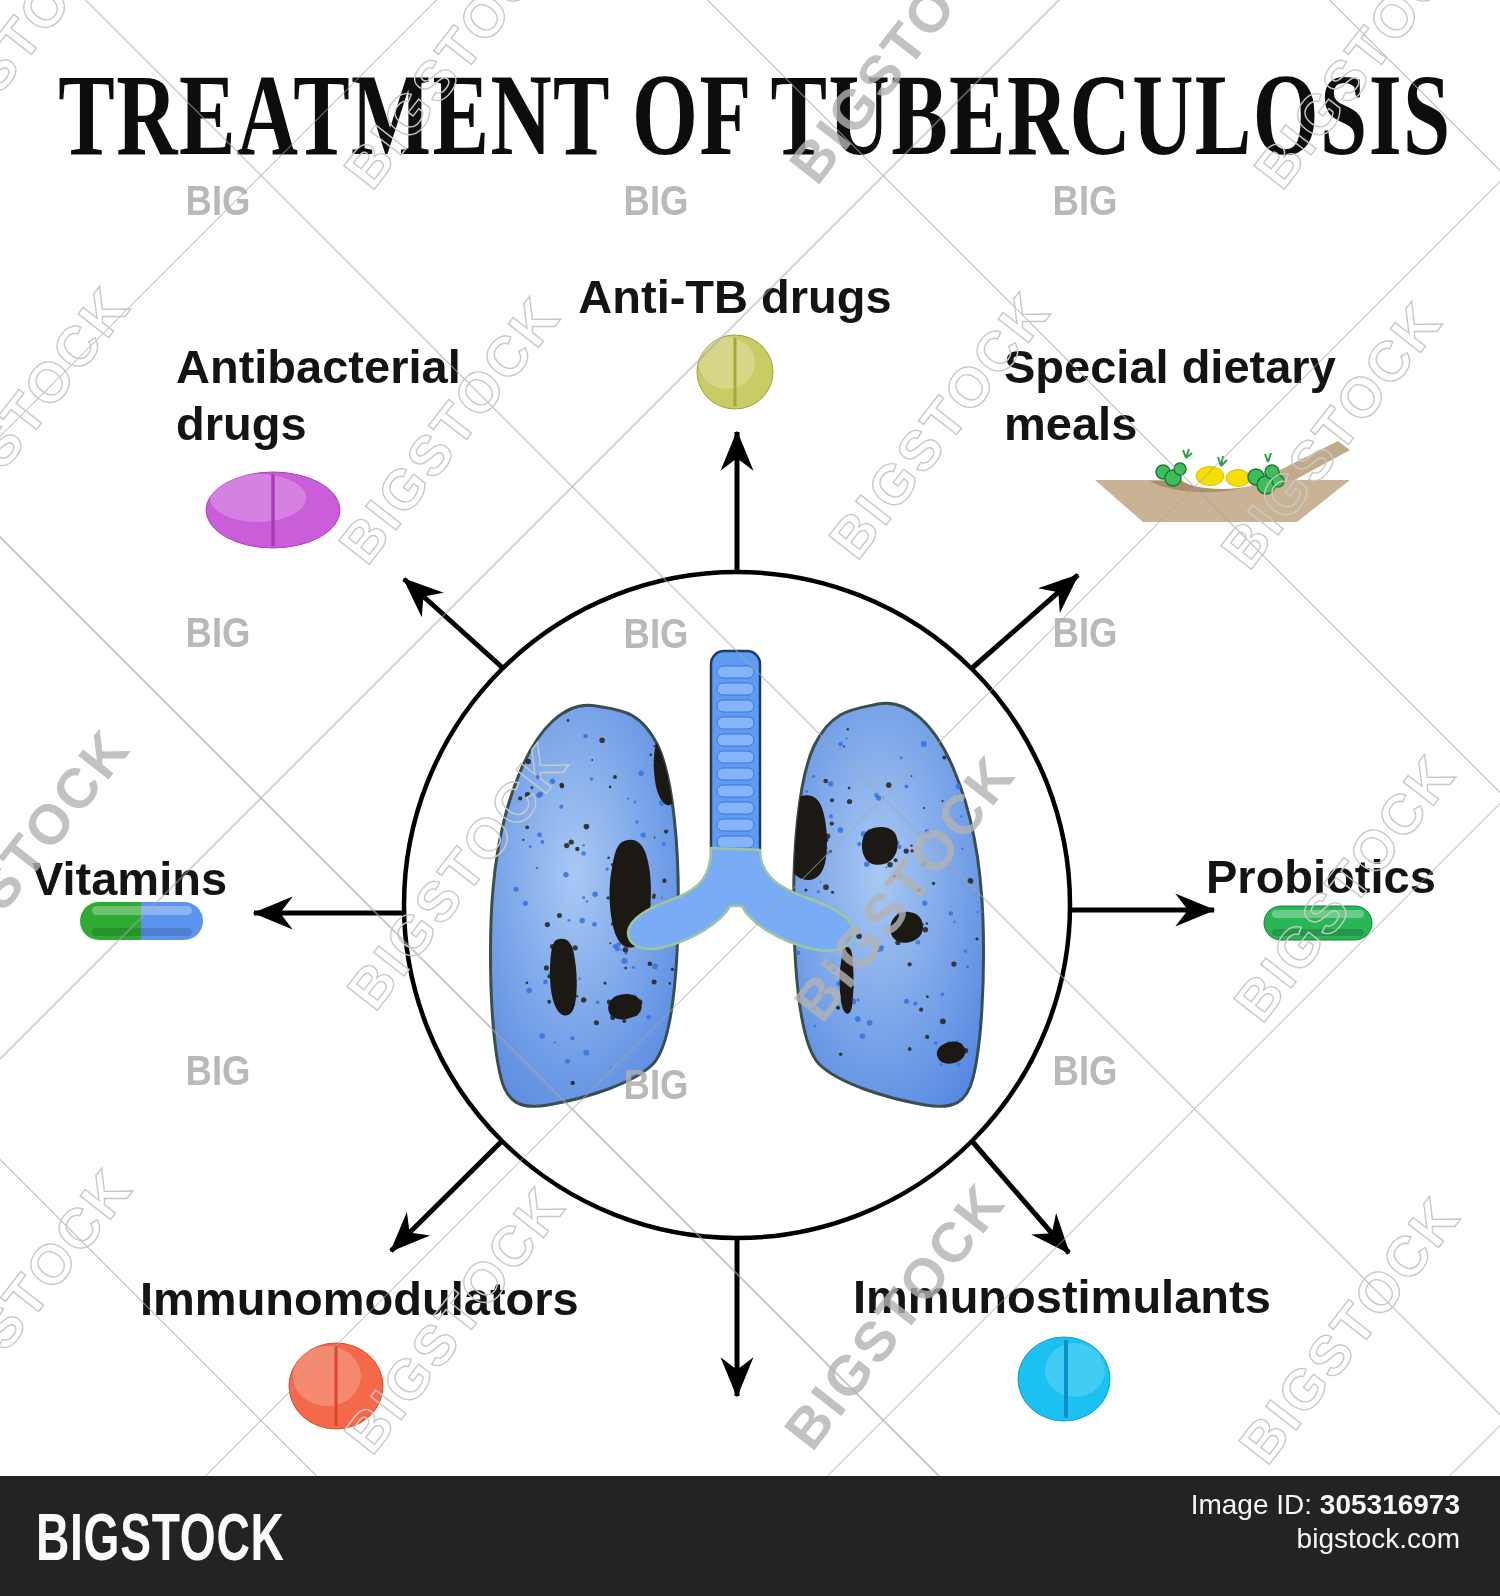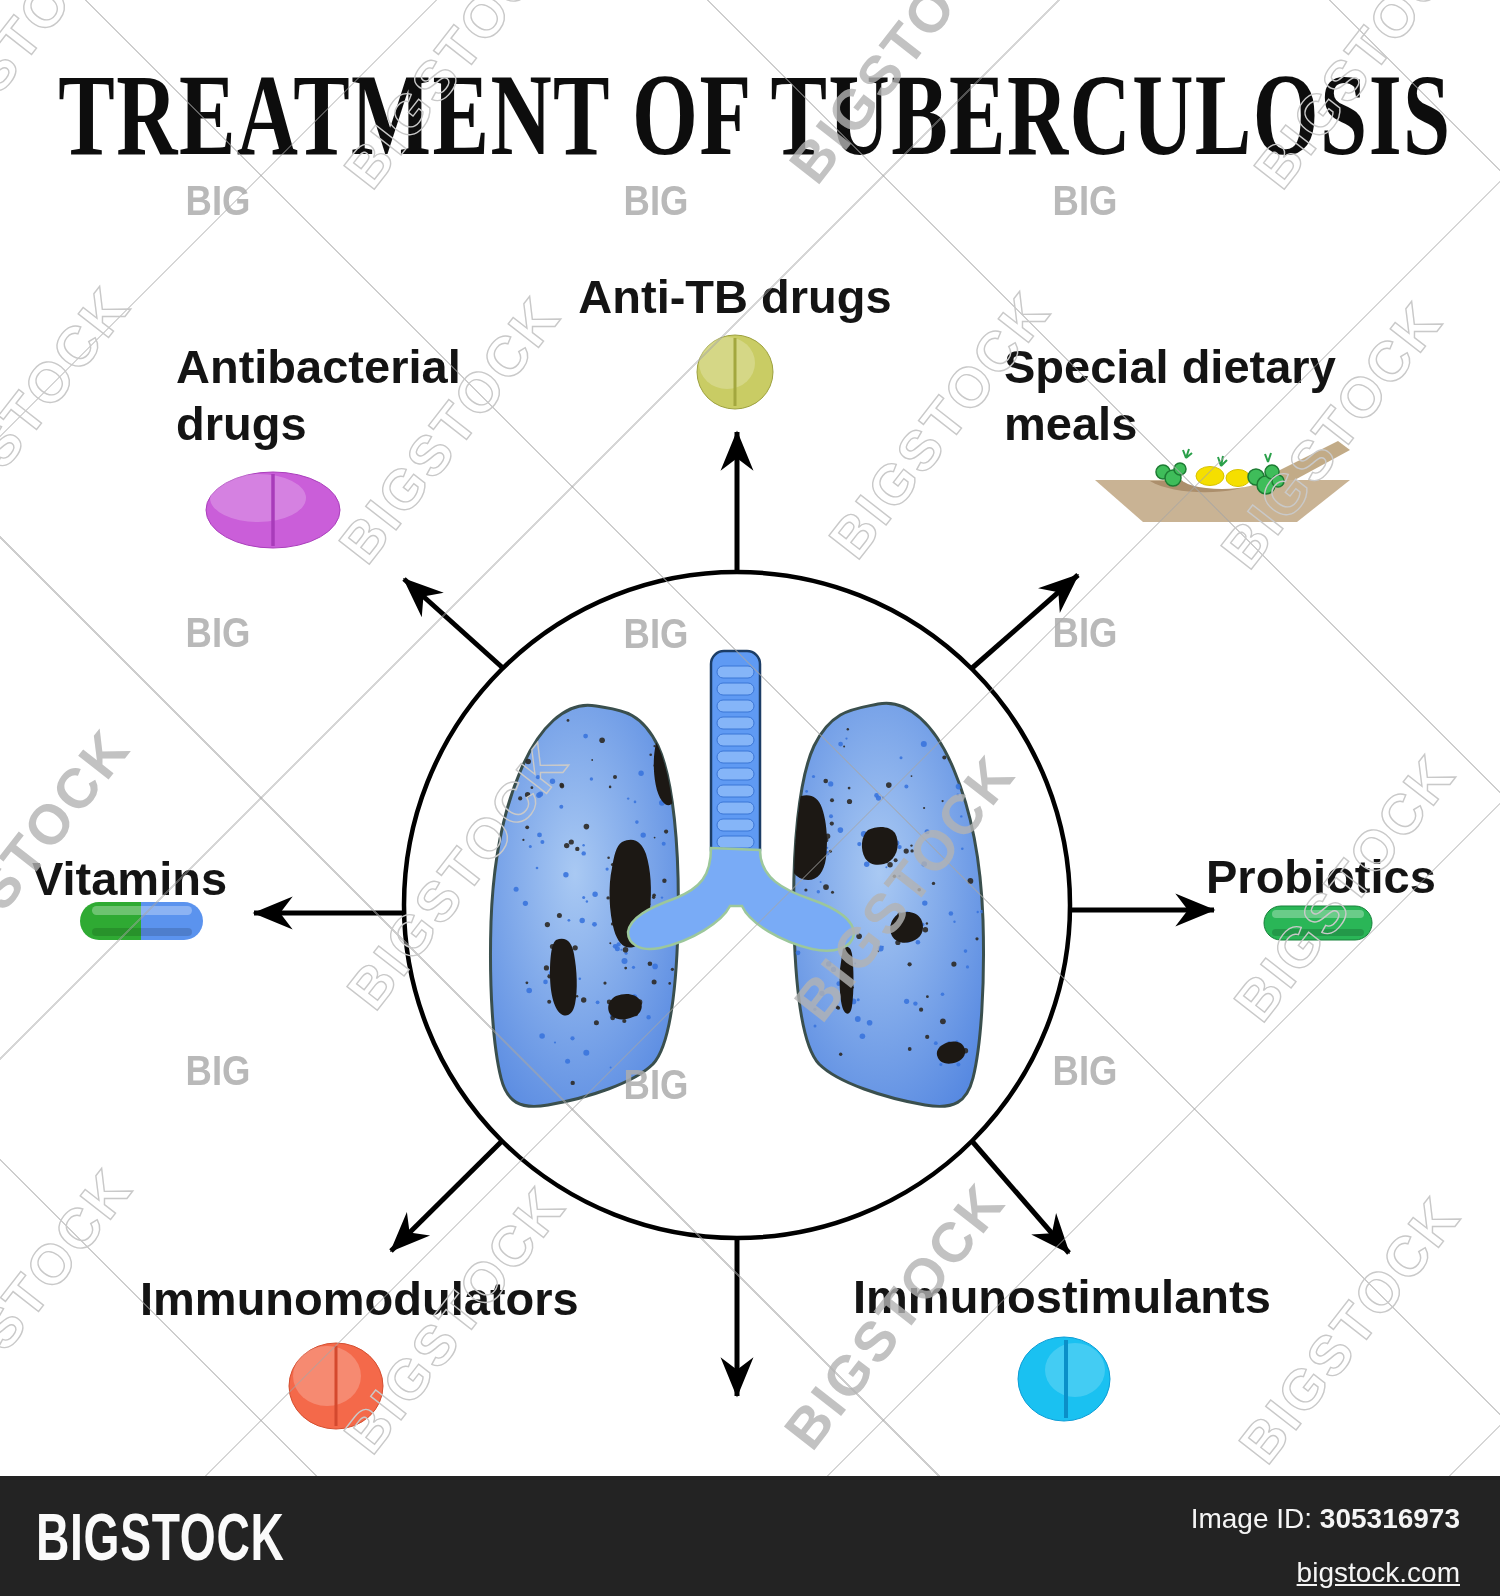--- a/index.html
+++ b/index.html
@@ -26,23 +26,23 @@
       font-size:116px;line-height:1;letter-spacing:2px;color:#0d0d0d;white-space:nowrap;}
 
   .lbl{position:absolute;font-weight:700;font-size:47px;line-height:1.22;color:#141414;white-space:nowrap;}
   .lbl.centered{transform:translateX(-50%);}
 
   .art{position:absolute;left:0;top:0;width:1500px;height:1596px;}
 
   .footer{position:absolute;left:0;bottom:0;width:1500px;height:120px;}
   .footer-logo{position:absolute;left:36px;top:28px;color:#fafafa;font-weight:700;font-size:66px;
       line-height:1;letter-spacing:1px;transform:scaleX(.70);transform-origin:left top;white-space:nowrap;}
-  .footer-meta{position:absolute;right:40px;top:26px;text-align:right;color:#f5f5f5;font-size:28px;line-height:1.2;}
+  .footer-meta{position:absolute;right:40px;top:12px;text-align:right;color:#f5f5f5;font-size:28px;line-height:1.2;}
   .footer-meta .id-num{font-weight:700;}
-  .footer-meta .site{margin-top:20px;text-decoration:underline;}
+  .footer-meta .site{margin-top:0;}
   .wm-layer{position:absolute;inset:0;pointer-events:none;}
 </style>
 </head>
 <body>
 
 <div class="canvas">
 
   <svg class="art" viewBox="0 0 1500 1596">
     <defs>
       <marker id="dart" viewBox="0 0 12 10" refX="11.2" refY="5" markerWidth="8.6" markerHeight="7.4" orient="auto" markerUnits="strokeWidth">

